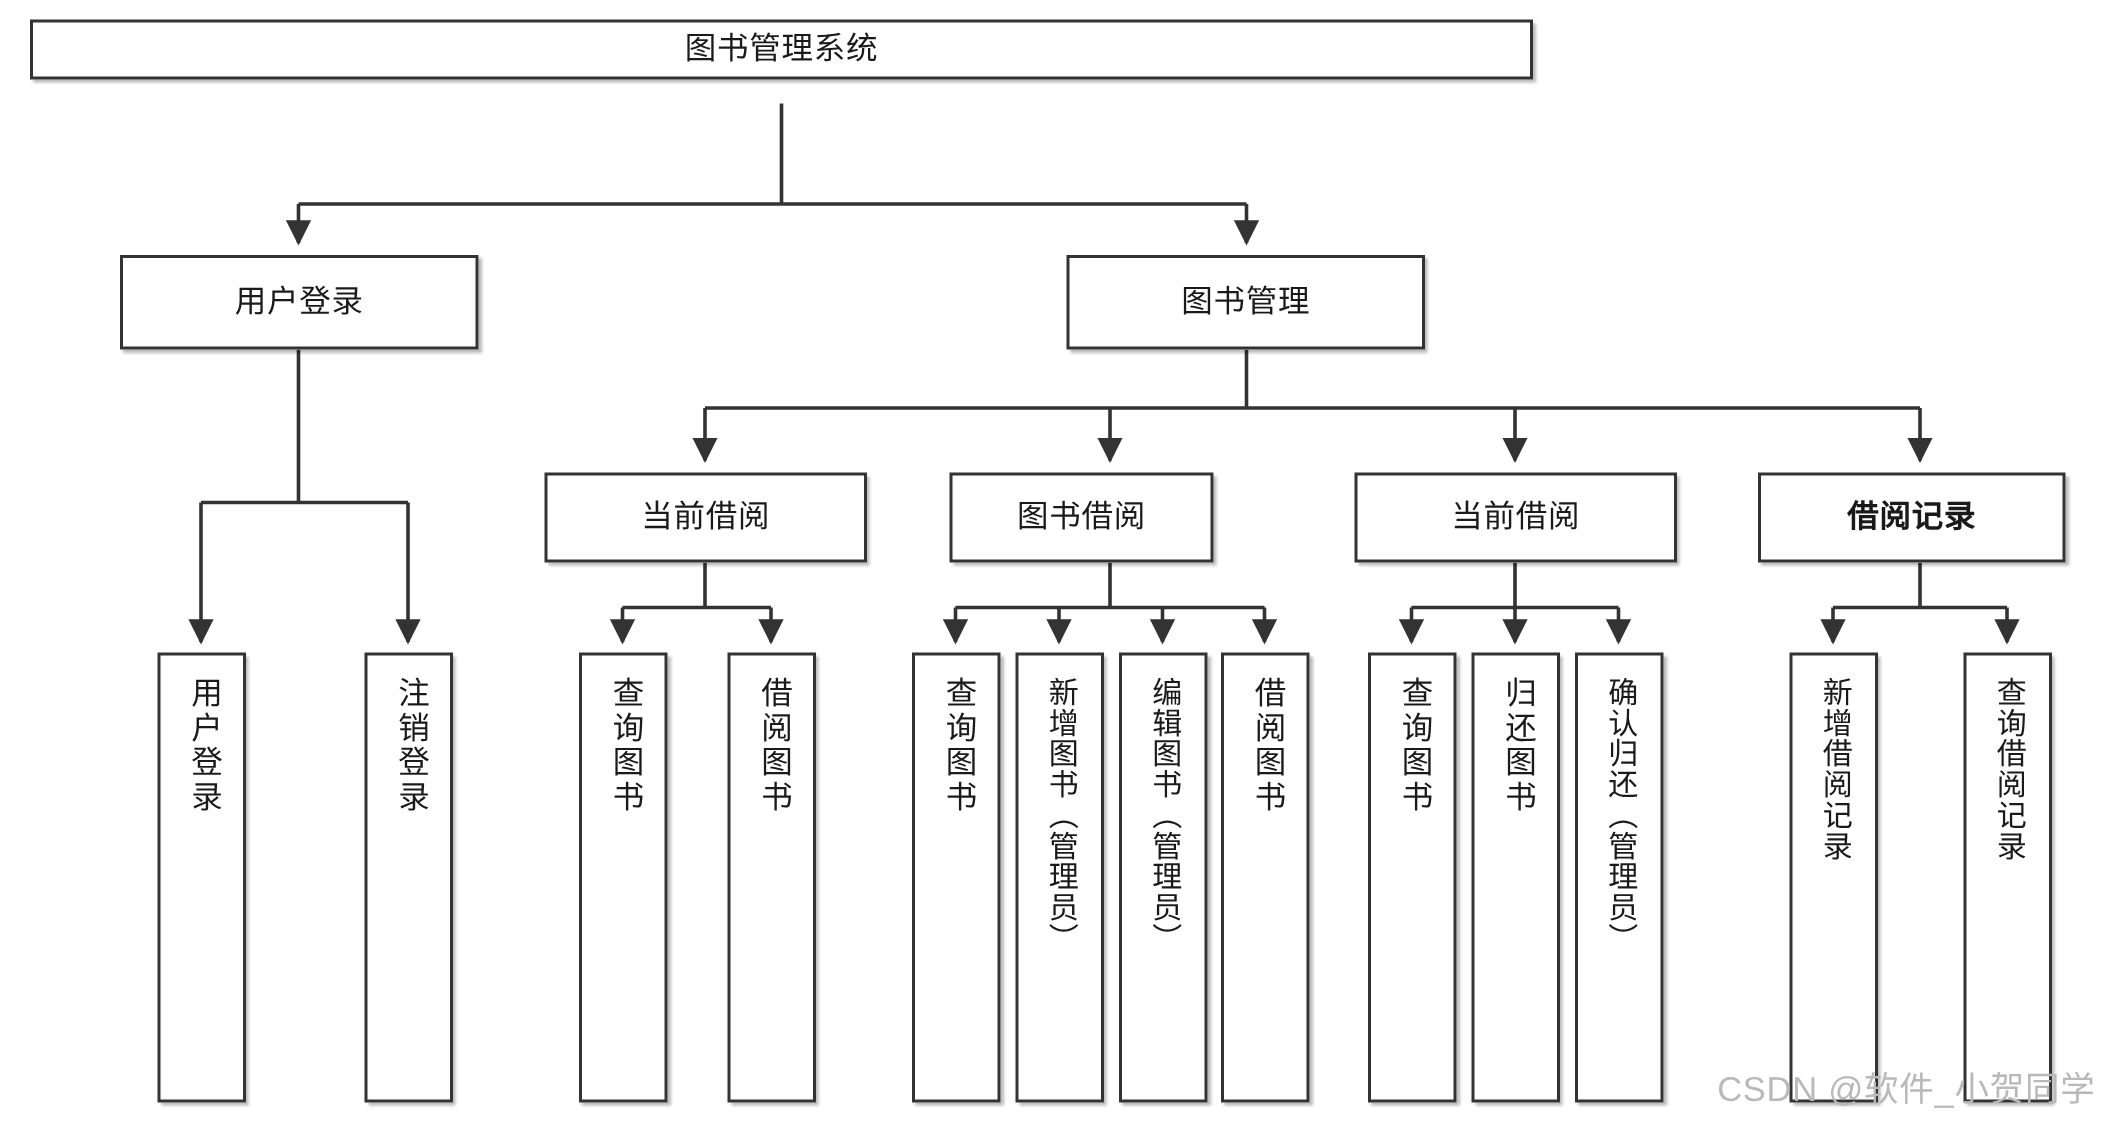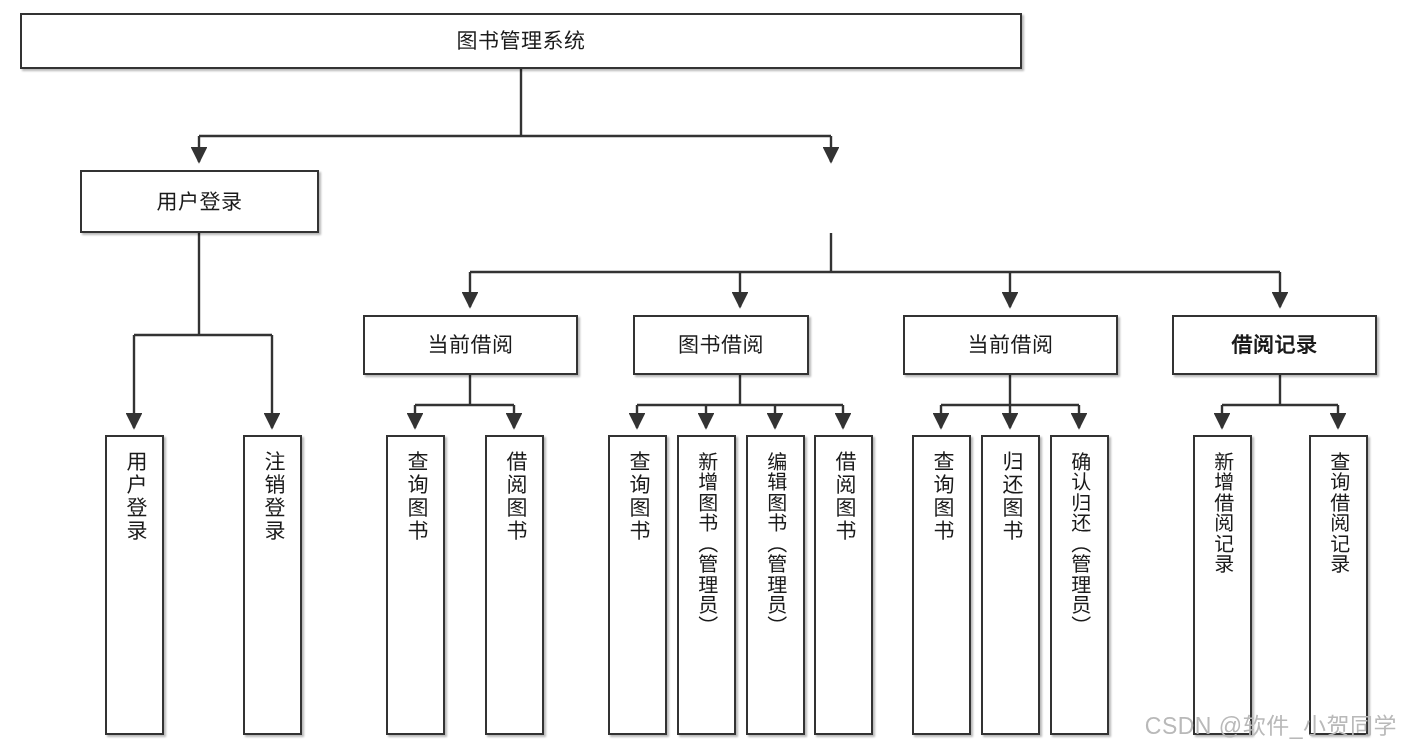--- a/index.html
+++ b/index.html
@@ -128,27 +128,30 @@
       <path d="M 1010 405 L 1010 428" marker-end="url(#arrow)"></path>
       <path d="M 1079 405 L 1079 428" marker-end="url(#arrow)"></path>
 
       <path d="M 1280 375 L 1280 405"></path>
       <path d="M 1222 405 L 1338 405"></path>
       <path d="M 1222 405 L 1222 428" marker-end="url(#arrow)"></path>
       <path d="M 1338 405 L 1338 428" marker-end="url(#arrow)"></path>
     </g>
   </svg>
 
-  <div class="node h root" style="left:20px; top:13px; width:1002px; height:56px;">
+  <div class="node h root" style="left:20px; top:13px; width:1002px; height:40px;">
     <span class="node-label">图书管理系统</span>
   </div>
 
   <div class="node h" style="left:80px; top:170px; width:239px; height:63px;">
     <span class="node-label">用户登录</span>
   </div>
+  <div class="node h" style="left:711px; top:170px; width:239px; height:63px;">
+    <span class="node-label">图书管理</span>
+  </div>
 
   <div class="node h" style="left:363px; top:315px; width:215px; height:60px;">
     <span class="node-label">当前借阅</span>
   </div>
   <div class="node h" style="left:633px; top:315px; width:176px; height:60px;">
     <span class="node-label">图书借阅</span>
   </div>
   <div class="node h" style="left:903px; top:315px; width:215px; height:60px;">
     <span class="node-label">当前借阅</span>
   </div>

